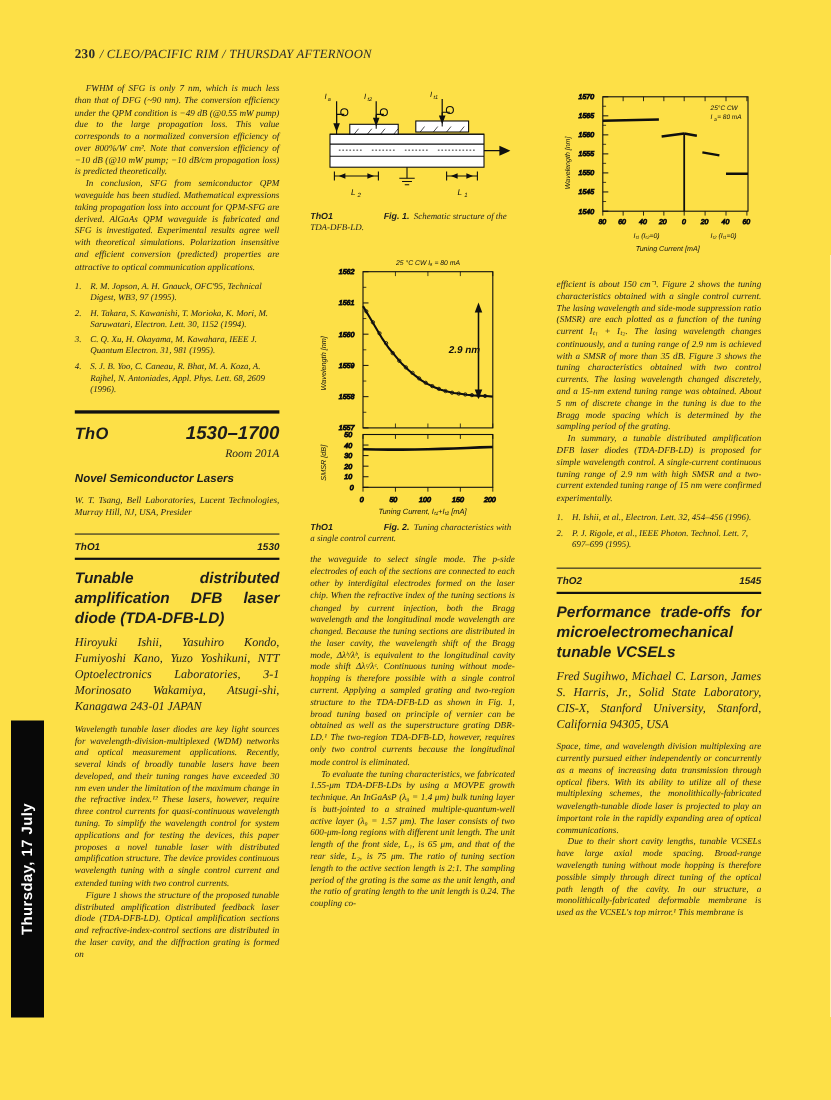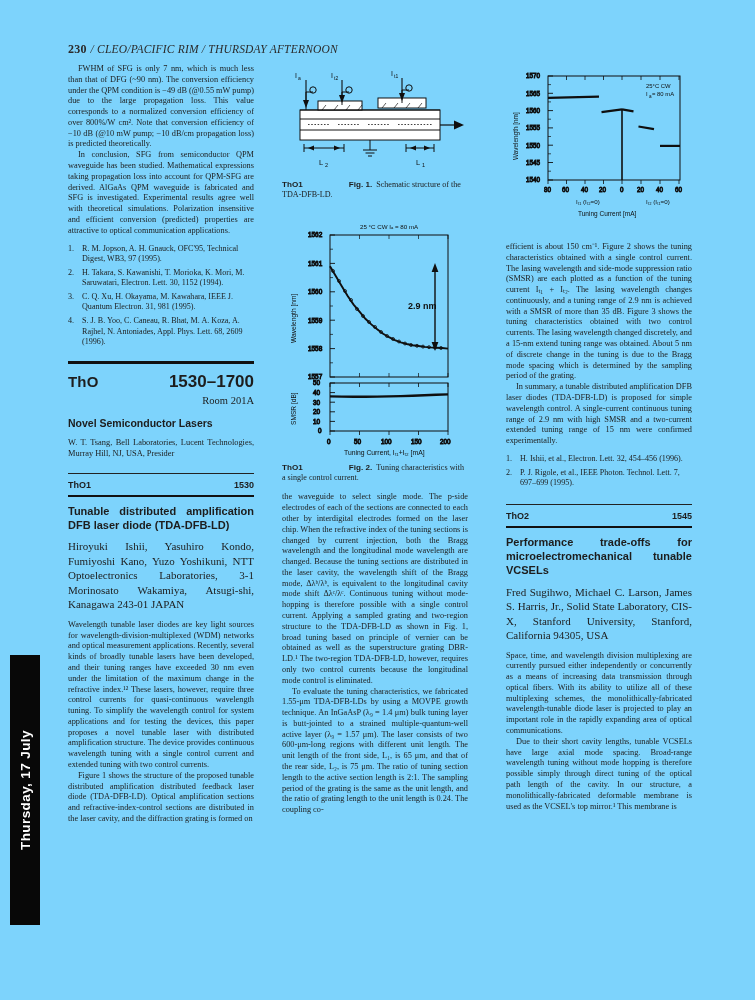--- a/index.html
+++ b/index.html
@@ -14,21 +14,21 @@
     font-family: "Liberation Serif", serif;
     color: #1a1a1a;
     overflow: hidden;
   }
 
   .page {
     position: absolute;
     left: 0; top: 0;
     width: 755px;
     height: 1000px;
-    background: #7dd3fc;
+    background: #fde047;
   }
 
   
   .runhead {
     position: absolute;
     left: 68px;
     top: 42px;
     width: 620px;
     font-style: italic;
     font-size: 11.5px;
@@ -62,26 +62,27 @@
     color: #ffffff;
     font-family: "Liberation Sans", sans-serif;
     font-weight: bold;
     font-size: 13.5px;
     letter-spacing: .4px;
   }
 
   
   .col {
     position: absolute;
-    top: 64px;
+    top: 76px;
     width: 186px;
     font-size: 8.3px;
     line-height: 1.3;
     text-align: justify;
     color: #1d1d1d;
+    font-style: italic;
   }
   .col1 { left: 68px; }
   .col2 { left: 282px; }
   .col3 { left: 506px; }
 
   .col p {
     margin: 0 0 0 0;
     text-indent: 10px;
     hyphens: auto;
   }
@@ -168,21 +169,21 @@
   }
   .paper-rule {
     height: 1.5px;
     background: #111;
     margin-top: 3px;
     margin-bottom: 7px;
   }
   .paper-title {
     font-family: "Liberation Sans", sans-serif;
     font-weight: bold;
-    font-size: 11px;
+    font-size: 14px;
     line-height: 1.3;
   }
   .paper-authors {
     font-size: 11px;
     line-height: 1.32;
     margin-top: 7px;
   }
   .paper-body { margin-top: 8px; }
 
   

